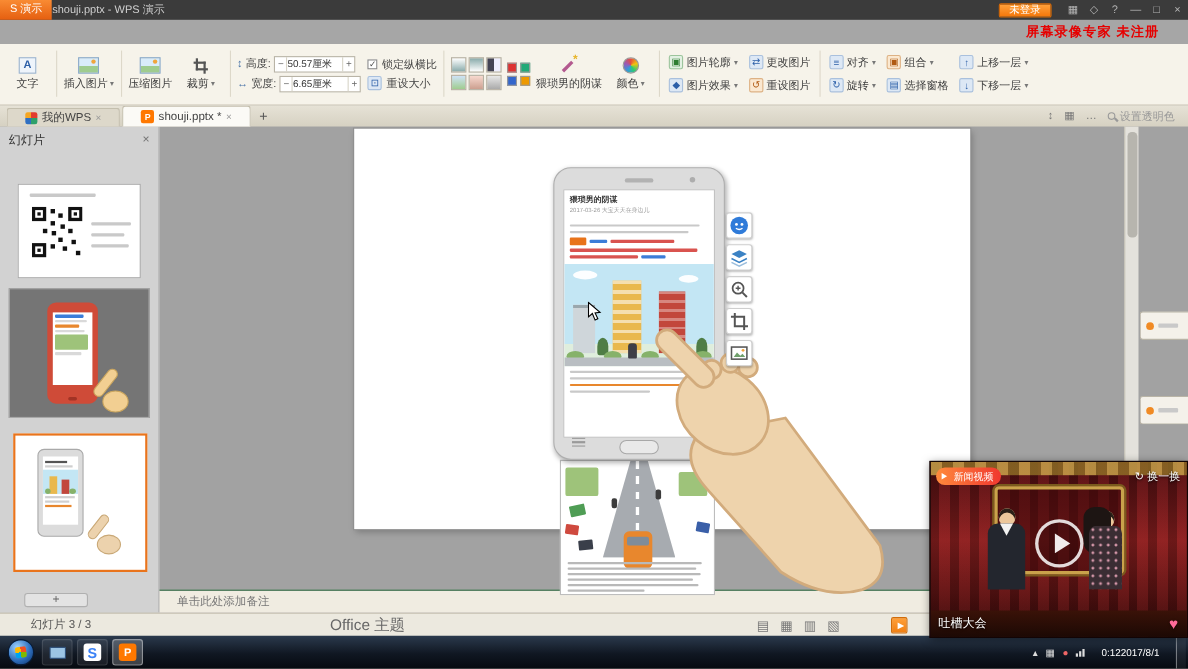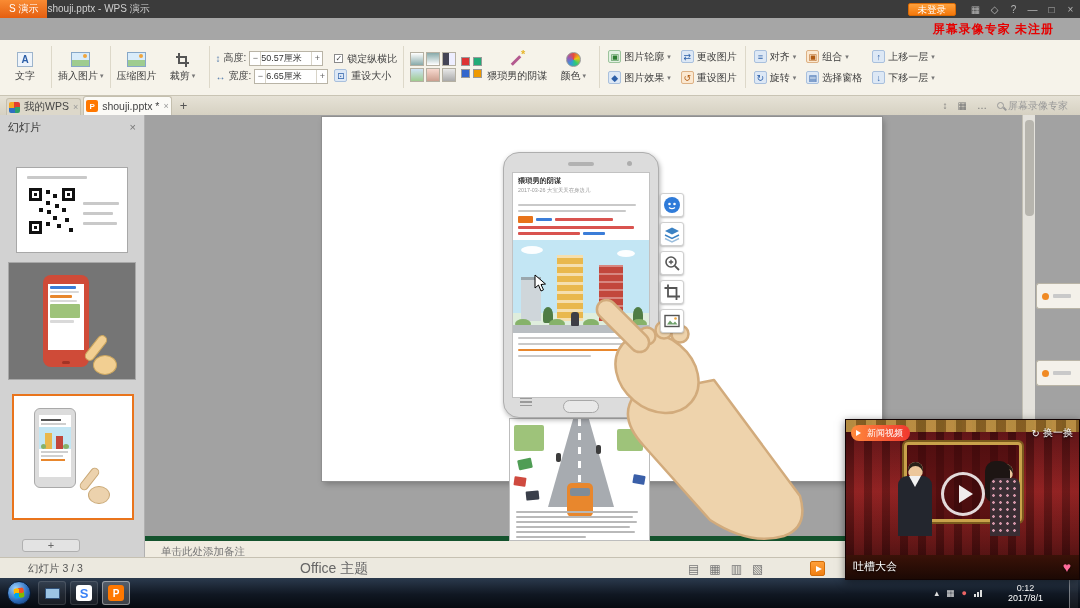--- a/index.html
+++ b/index.html
@@ -50,21 +50,21 @@
 .dots{display:grid;grid-template-columns:repeat(2,9px);gap:3px;align-content:center;padding:0 2px}
 .dots span{width:9px;height:9px;border:1px solid #999;cursor:pointer}
 .stack{display:flex;flex-direction:column;justify-content:center;gap:4px;padding:0 2px}
 .small-btn{display:flex;align-items:center;gap:3px;font-size:10px;color:#3c3c3c;height:17px;padding:0 3px;cursor:pointer;white-space:nowrap}
 .mi{width:13px;height:13px;display:flex;align-items:center;justify-content:center;font-size:9px;color:#2c5fa8;background:#dde8f5;border:1px solid #a9c0dd;border-radius:2px}
 .mi.g{color:#2e7d32;background:#e2f0e2;border-color:#9cc49c}
 .mi.o{color:#b05a12;background:#fbe8d0;border-color:#ddb184}
 
 
 .docrow{position:absolute;left:0;top:96px;width:1080px;height:19px;background:linear-gradient(#e6e2d6,#d6d1c2);display:flex;align-items:flex-end;padding-left:6px;z-index:5}
-.dtab{display:flex;align-items:center;gap:4px;height:17px;padding:0 2px;font-size:10.5px;color:#444;border:1px solid #c4bfae;border-bottom:none;background:#ddd8ca;border-radius:3px 3px 0 0;margin-right:2px;cursor:pointer;white-space:nowrap}
+.dtab{display:flex;align-items:center;gap:4px;height:17px;padding:0 16px;font-size:10.5px;color:#444;border:1px solid #c4bfae;border-bottom:none;background:#ddd8ca;border-radius:3px 3px 0 0;margin-right:2px;cursor:pointer;white-space:nowrap}
 .dtab.active{background:#fbfaf6;height:19px}
 .wlogo{width:11px;height:11px;background:conic-gradient(#e23d2e 0 25%,#2ea06a 0 50%,#2f6fc2 0 75%,#f5a623 0);border-radius:2px}
 .plogo{background:#ff7800;color:#fff;font-size:8px;font-weight:bold;width:12px;height:12px;border-radius:2px;display:flex;align-items:center;justify-content:center}
 .tclose{font-size:9px;color:#999;cursor:pointer}
 .newtab{font-size:13px;color:#555;margin:0 0 2px 6px;cursor:pointer}
 .dright{margin-left:auto;display:flex;align-items:center;gap:10px;padding-right:12px;font-size:10px;color:#888;height:19px}
 .dric{font-size:10px;color:#777;cursor:pointer}
 .find{display:flex;align-items:center;gap:4px;color:#999;cursor:pointer}
 .mag{width:7px;height:7px;border:1.5px solid #999;border-radius:50%;position:relative;flex:none}
 .mag::after{content:"";position:absolute;left:5px;top:5px;width:4px;height:1.5px;background:#999;transform:rotate(45deg)}
@@ -91,21 +91,21 @@
 .t3-screen .ln{height:2px;background:#cfcfcf;margin-top:2px}
 .add-slide{position:absolute;left:22px;top:424px;width:58px;height:13px;background:#e3e3e3;border:1px solid #b0b0b0;border-radius:3px;color:#666;font-size:11px;line-height:10px;text-align:center;cursor:pointer}
 
 
 .slide{background:#fff;box-shadow:0 0 0 1px #8f8f8f,2px 3px 6px rgba(0,0,0,.25);z-index:1}
 .vscroll{position:absolute;left:1022px;top:115px;width:13px;height:421px;background:#e4e2dc;border-left:1px solid #c2bfb4}
 .vthumb{position:absolute;left:2px;top:5px;width:9px;height:96px;background:#b7b5ae;border-radius:4px;cursor:pointer}
 .side-tab{position:absolute;left:1036px;width:44px;height:26px;background:#f4f1ea;border:1px solid #b9b4a6;border-right:none;border-radius:3px 0 0 3px;display:flex;align-items:center;gap:4px;padding:0 5px;cursor:pointer}
 .side-tab .dot{width:7px;height:7px;border-radius:50%;background:#f08a24}
 .side-tab .sb{width:18px;height:4px;background:#c9c9c9;border-radius:1px}
-.notesbar{position:absolute;left:145px;top:536px;width:890px;height:21px;background:#f0ece1;border-top:5px solid #14532d;font-size:10.5px;color:#777;line-height:20px;padding-left:16px;z-index:4}
+.notesbar{position:absolute;left:145px;top:536px;width:890px;height:21px;background:#f0ece1;border-top:1px solid #14532d;font-size:10.5px;color:#777;line-height:20px;padding-left:16px;z-index:4}
 
 
 .phone{background:#dcdcdc;border:1px solid #aeaeae;border-radius:16px;box-shadow:1px 2px 5px rgba(0,0,0,.3);z-index:10}
 .p-speaker{position:absolute;left:50%;top:9px;transform:translateX(-50%);width:26px;height:4px;border-radius:2px;background:#b2b2b2}
 .p-cam{position:absolute;right:26px;top:8px;width:5px;height:5px;border-radius:50%;background:#adadad}
 .p-screen{position:absolute;left:8px;top:19px;width:138px;height:226px;background:#fff;border:1px solid #c2c2c2;overflow:hidden;padding:3px 5px}
 .a-title{font-size:9px;font-weight:bold;color:#333;transform:scale(.8);transform-origin:0 0;width:125%;white-space:nowrap}
 .a-meta{font-size:9px;color:#9a9a9a;transform:scale(.6);transform-origin:0 0;width:166%;white-space:nowrap;margin-top:-2px}
 .bar{height:2.5px;background:#c9c9c9;border-radius:1px;margin-top:3.5px}
 .bar.orange{background:#e8872d}
@@ -162,21 +162,21 @@
 .flag{position:absolute;left:6px;top:6px;width:10px;height:10px;background:conic-gradient(#f25022 0 25%,#7fba00 0 50%,#00a4ef 0 75%,#ffb900 0);border-radius:2px;transform:rotate(-8deg)}
 .tkic{position:absolute;top:3px;width:28px;height:24px;border-radius:3px;background:rgba(255,255,255,.07);border:1px solid rgba(255,255,255,.12);display:flex;align-items:center;justify-content:center;cursor:pointer}
 .tkic.active{background:rgba(255,255,255,.22);border-color:rgba(255,255,255,.4)}
 .mon{width:15px;height:11px;background:#9cc4e4;border:1.5px solid #30517a;border-radius:1px}
 .sglyph{font-size:13px;font-weight:bold;color:#3b82f6;background:#fff;width:16px;height:16px;border-radius:3px;display:flex;align-items:center;justify-content:center}
 .pglyph{font-size:10px;font-weight:bold;color:#fff;background:#ff7800;width:16px;height:16px;border-radius:3px;display:flex;align-items:center;justify-content:center}
 .tray{position:absolute;right:0;top:0;height:30px;display:flex;align-items:center;gap:7px;padding-right:2px}
 .trayic{color:#ddd;font-size:9px;cursor:pointer}
 .net{display:flex;align-items:flex-end;gap:1px;cursor:pointer}
 .net i{display:block;width:2px;background:#ddd}
-.clock{display:flex;flex-direction:column;align-items:center;justify-content:center;color:#fff;font-size:9px;line-height:10.5px;margin:0 19px;cursor:pointer}
+.clock{display:flex;flex-direction:row;align-items:flex-end;justify-content:center;color:#fff;font-size:9px;line-height:10.5px;margin:0 8px;cursor:pointer}
 .showdesk{width:9px;height:30px;border-left:1px solid rgba(255,255,255,.4);background:rgba(255,255,255,.06);cursor:pointer}
 
 
 .video{position:absolute;left:845px;top:419px;width:235px;height:161px;background:#1c0b0b;z-index:50;overflow:hidden;border:1px solid #120404;box-shadow:0 2px 8px rgba(0,0,0,.5);cursor:pointer}
 .vo-stage{position:absolute;left:0;top:0;right:0;bottom:0;background:linear-gradient(180deg,#4a0d10,#8a1f1f 45%,#5d1313 75%,#2e0808)}
 .vo-stage::before{content:"";position:absolute;left:0;top:0;right:0;bottom:0;background:repeating-linear-gradient(90deg,rgba(0,0,0,.22) 0 8px,rgba(255,90,90,.07) 8px 18px)}
 .vo-goldband{position:absolute;left:0;top:0;right:0;height:12px;background:repeating-linear-gradient(90deg,#caa24a 0 10px,#8d6b25 10px 20px);opacity:.85}
 .vo-frame{position:absolute;left:58px;top:22px;width:118px;height:80px;border:3px solid #c9a24b;border-radius:4px;background:rgba(60,8,10,.55);box-shadow:0 0 0 2px #7a5a1d}
 .vo-floor{position:absolute;left:0;right:0;bottom:0;height:24px;background:linear-gradient(180deg,#3a1208,#1c0904)}
 .person{position:absolute}
@@ -370,21 +370,21 @@
       <span>shouji.pptx *</span>
       <span class="tclose">×</span>
     </div>
     <span class="newtab">+</span>
     <div class="dright">
       <span class="dric">↕</span>
       <span class="dric">▦</span>
       <span class="dric">…</span>
       <span class="find">
         <span class="mag"></span>
-        <span>屏幕录像专家</span>
+        <span>设置透明色</span>
       </span>
     </div>
   </div>
 
   <div class="workspace">
 
     <div class="panel">
       <div class="panel-head">
         <span>幻灯片</span>
         <span class="panel-close">×</span>

